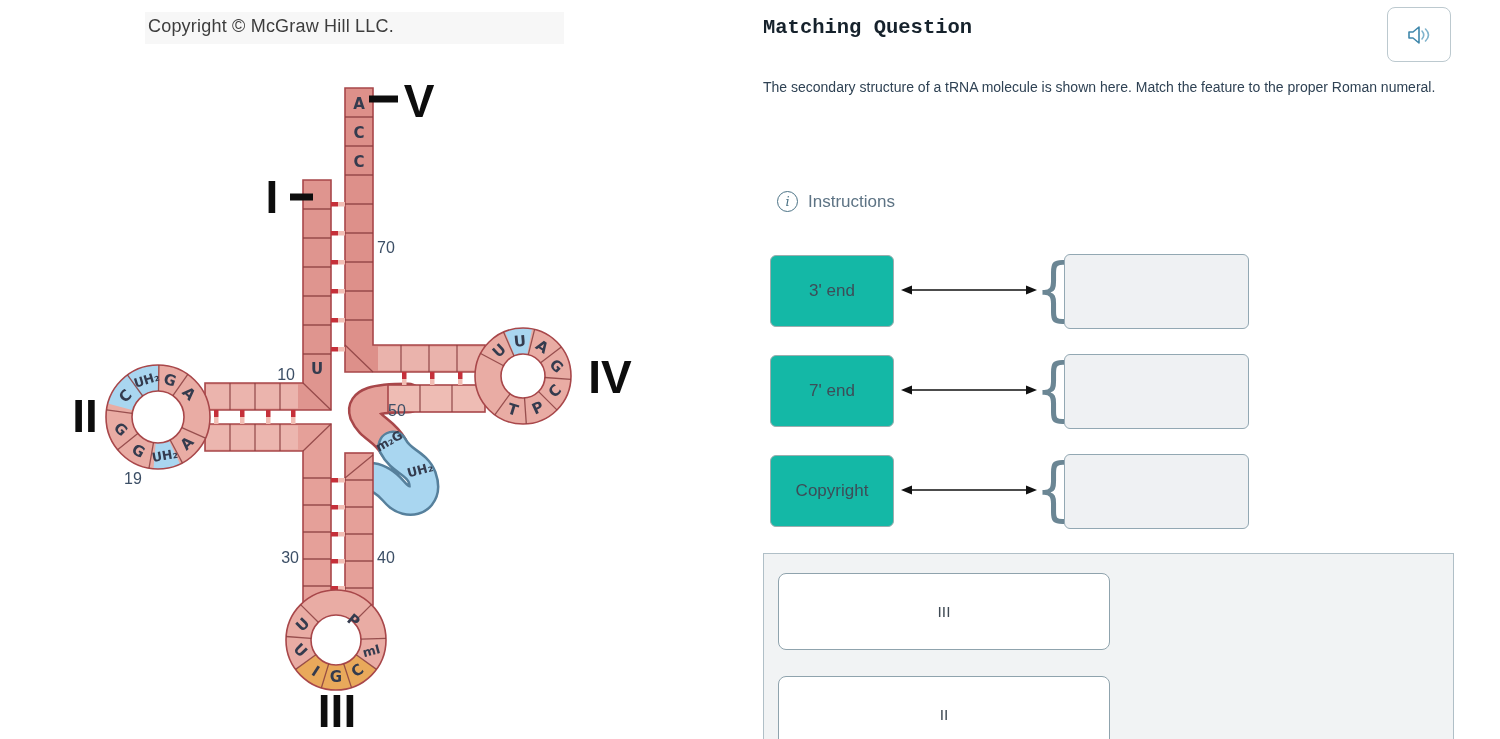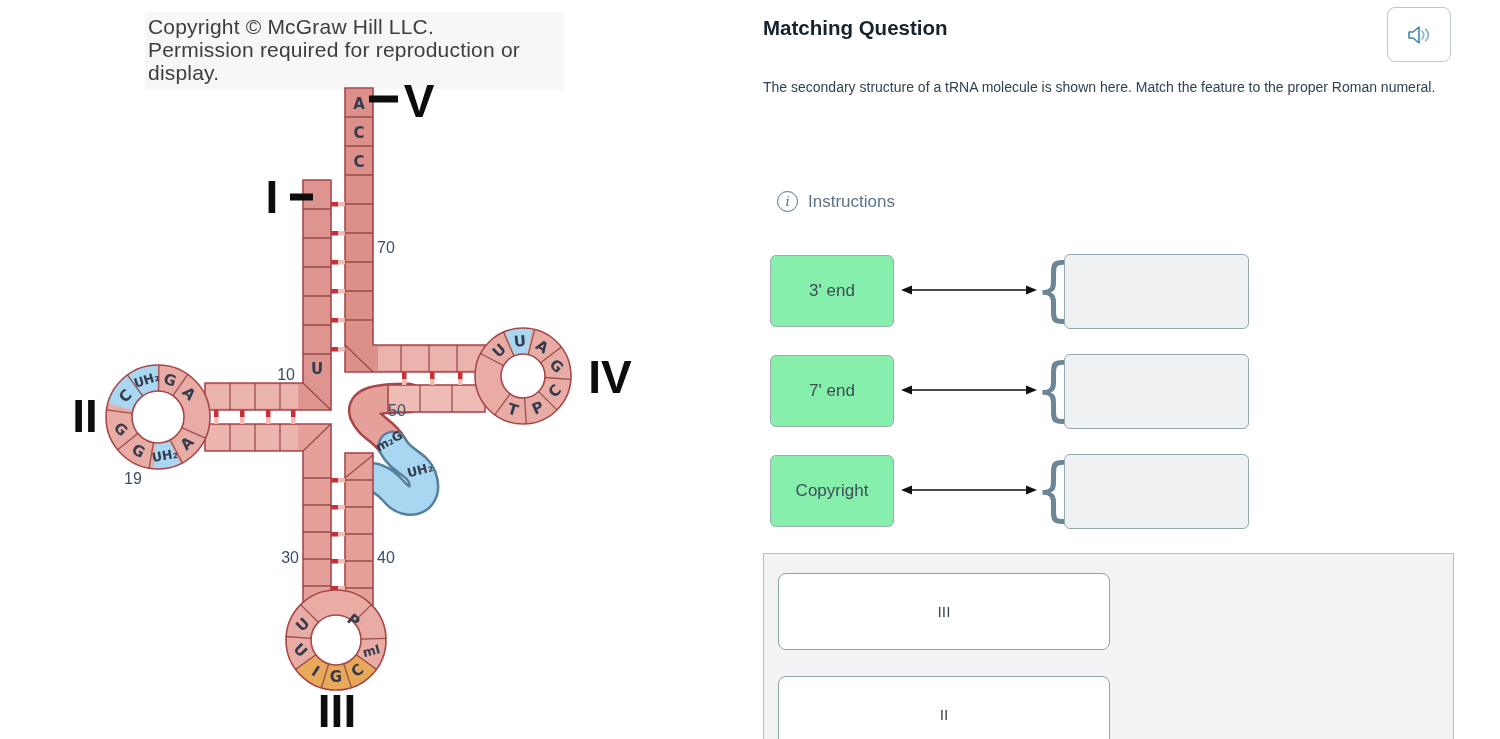--- a/index.html
+++ b/index.html
@@ -4,27 +4,27 @@
 <style>
   html,body{margin:0;padding:0;}
   body{
     width:1500px;height:739px;position:relative;overflow:hidden;
     background:#ffffff;font-family:"Liberation Sans",sans-serif;
   }
   
   .copyright{
     position:absolute;left:145px;top:12px;width:412px;
     background:#f7f7f7;padding:3px 4px 6px 3px;
-    font-size:21px;line-height:23px;color:#3d3d3d;letter-spacing:.2px;
+    font-size:18px;line-height:23px;color:#3d3d3d;letter-spacing:.2px;
   }
   #trna-svg{position:absolute;left:0;top:0;}
   
   .q-title{
     position:absolute;left:763px;top:16px;
-    font-size:20.5px;font-weight:bold;color:#16222c;
+    font-size:20.5px;font-weight:bold;color:#16222c;font-family:Liberation Mono, monospace;
   }
   .audio-btn{
     position:absolute;left:1387px;top:7px;width:62px;height:53px;
     background:#fff;border:1px solid #bcc9cf;border-radius:8px;
     display:flex;align-items:center;justify-content:center;cursor:pointer;
   }
   .q-prompt{
     position:absolute;left:763px;top:73px;width:693px;
     font-size:14px;line-height:29px;color:#2f4254;
   }
@@ -32,21 +32,21 @@
     position:absolute;left:777px;top:191px;display:flex;align-items:center;gap:10px;
     color:#5d7384;font-size:17px;cursor:pointer;
   }
   .info-circle{
     width:19px;height:19px;border:1.5px solid #4c7386;border-radius:50%;
     display:flex;align-items:center;justify-content:center;
     font-family:"DejaVu Serif",serif;font-style:italic;font-size:13px;color:#4c7386;
   }
   .match-label{
     position:absolute;left:770px;width:122px;height:70px;
-    background:#86efac;border:1px solid #9cadae;border-radius:6px;
+    background:#14b8a6;border:1px solid #9cadae;border-radius:6px;
     display:flex;align-items:center;justify-content:center;
     font-size:17px;color:#3d4d58;
   }
   .match-arrow{position:absolute;left:901px;width:136px;height:14px;}
   .brace{
     position:absolute;left:1033px;width:26px;height:84px;
     font-family:"DejaVu Sans",sans-serif;font-size:70px;line-height:82px;
     color:#6b8694;transform:scaleX(.8);
   }
   .drop-zone{
@@ -69,21 +69,20 @@
   .numlbl{font-family:"Liberation Sans",sans-serif;font-size:16px;fill:#3c4f66;}
   .roman{font-family:"Liberation Sans",sans-serif;font-size:46px;font-weight:900;fill:#0d0d0d;}
   .divline{stroke:#8a3e3f;stroke-width:1.3;fill:none;opacity:.85;}
   .outline{stroke:#a8474a;stroke-width:1.6;fill:none;}
 </style>
 </head>
 <body>
 
 <div class="copyright">
   <div>Copyright © McGraw Hill LLC.</div>
-  <div>Permission required for reproduction or display.</div>
 </div>
 
 <svg id="trna-svg" width="760" height="739" viewBox="0 0 760 739">
 
   <g>
 
     <path d="M345,88 L373,88 L373,345 L485,345 L485,372 L345,372 Z" fill="#dd908a" class="outline" style="fill:#dd908a"></path>
     <rect x="378" y="346.5" width="105" height="24" fill="#eebcb4" opacity="0.8"></rect>
 
     <path d="M205,383 L303,383 L303,180 L331,180 L331,410 L205,410 Z" fill="#df958f" class="outline" style="fill:#df958f"></path>

